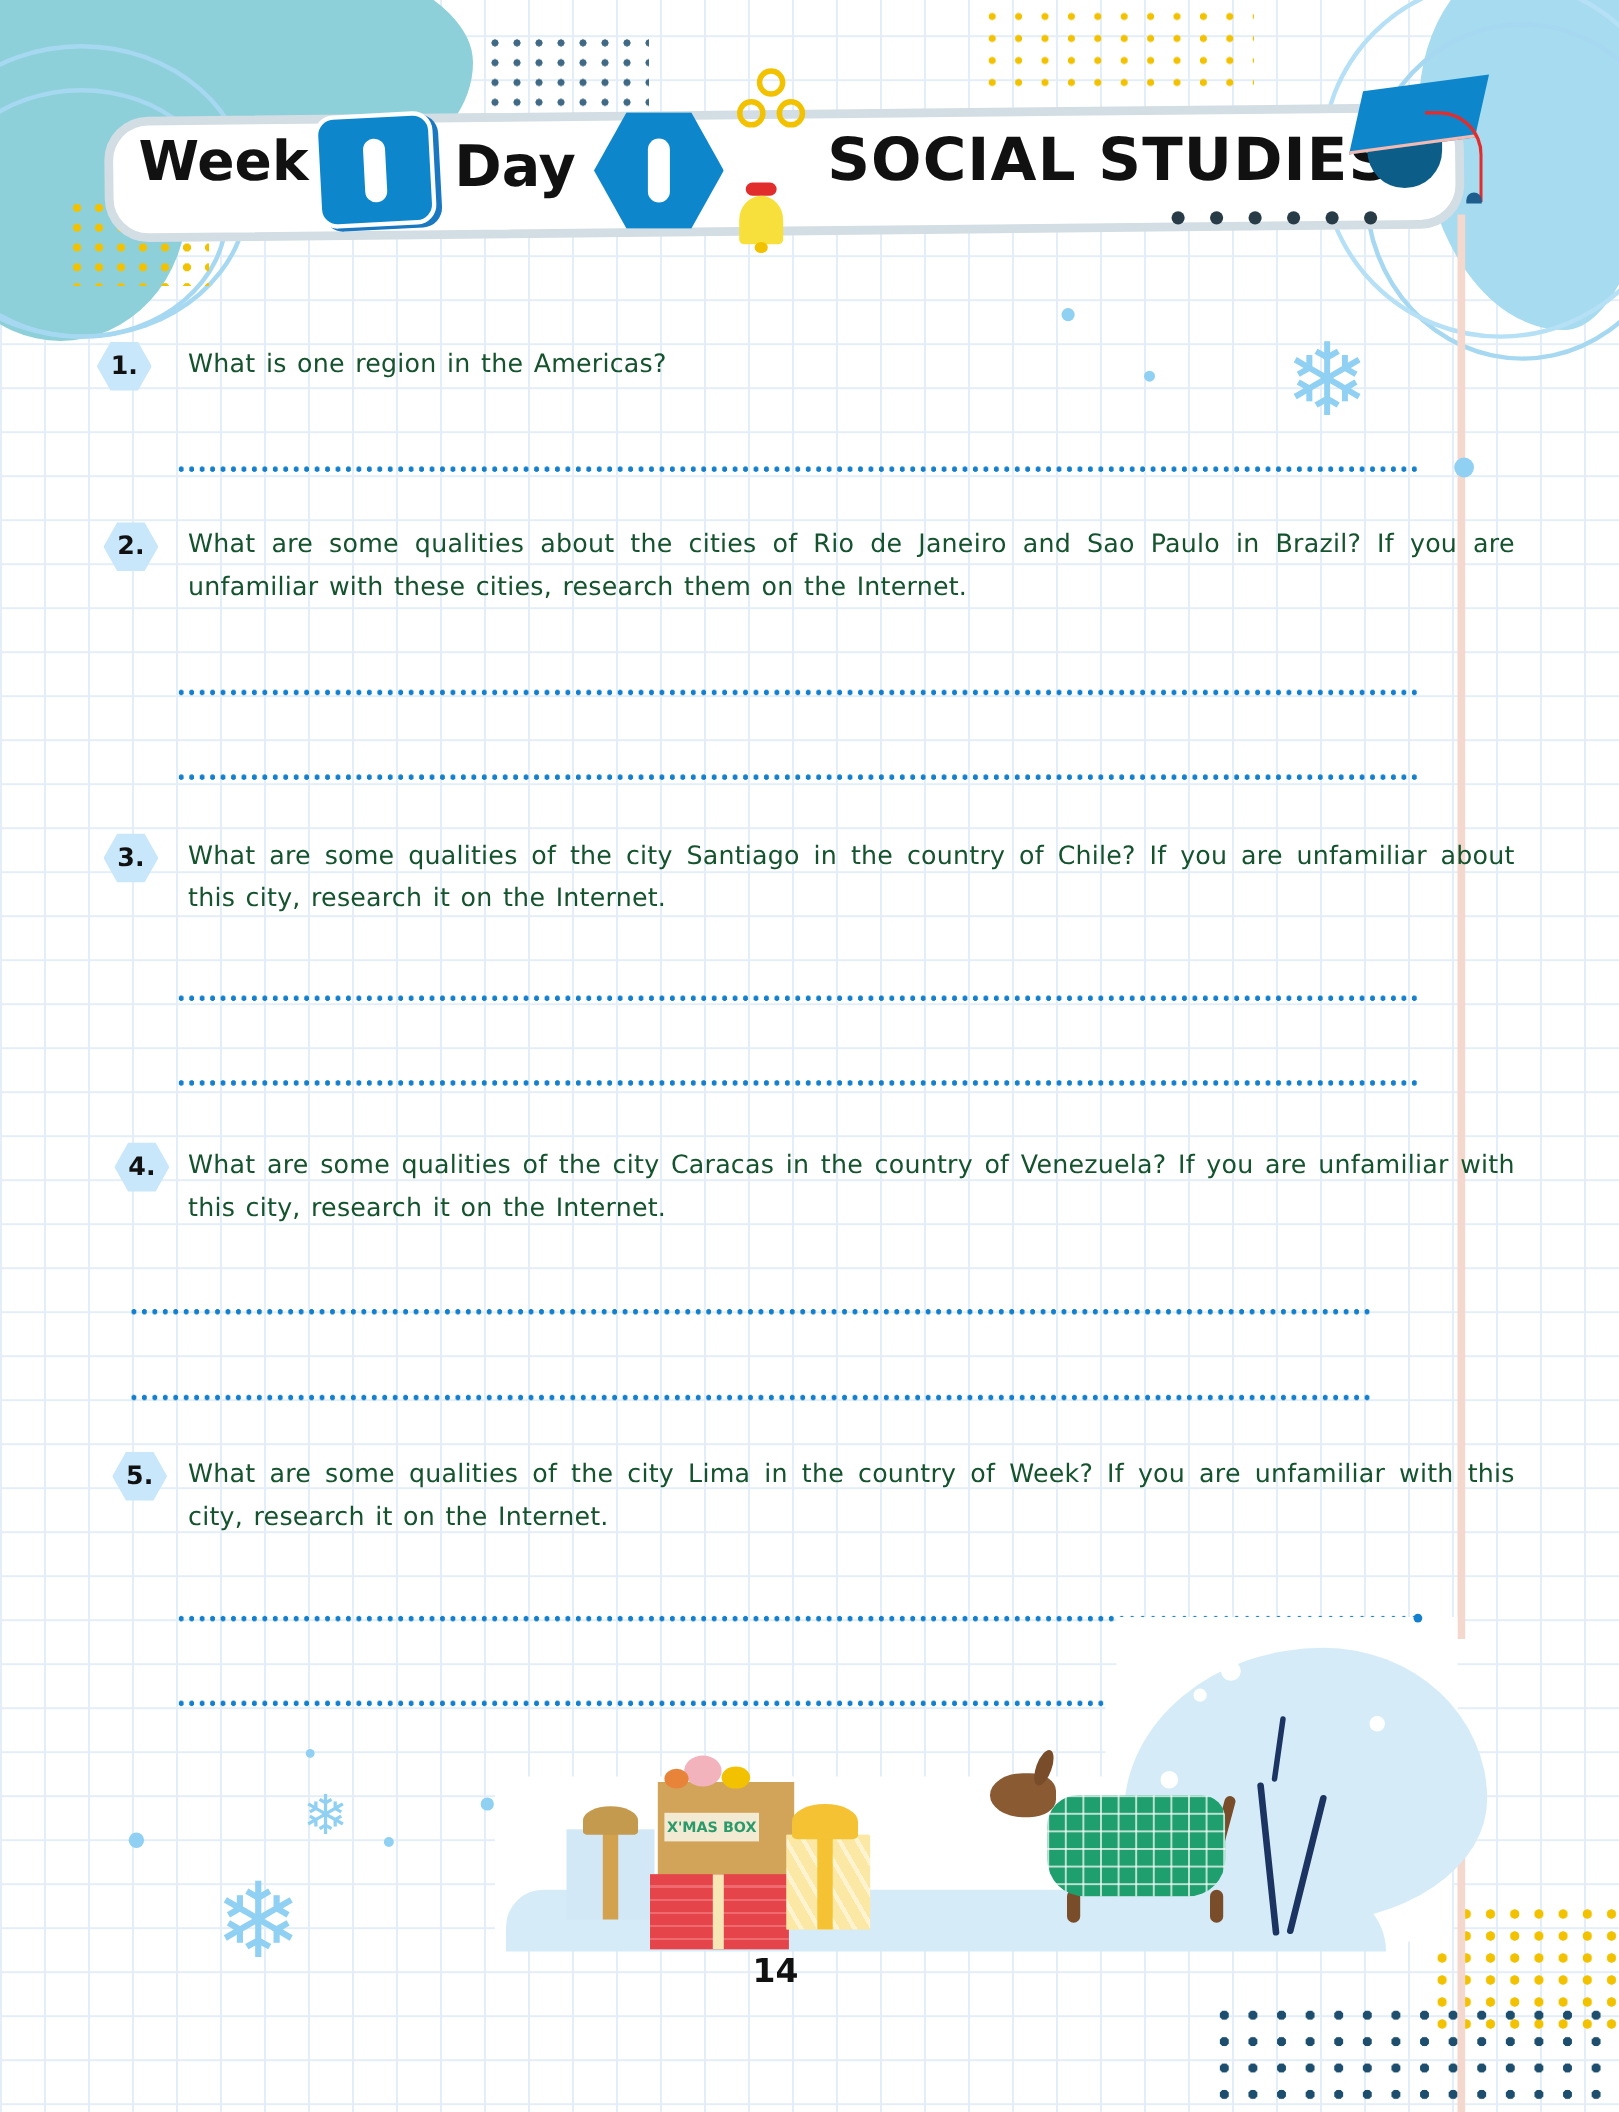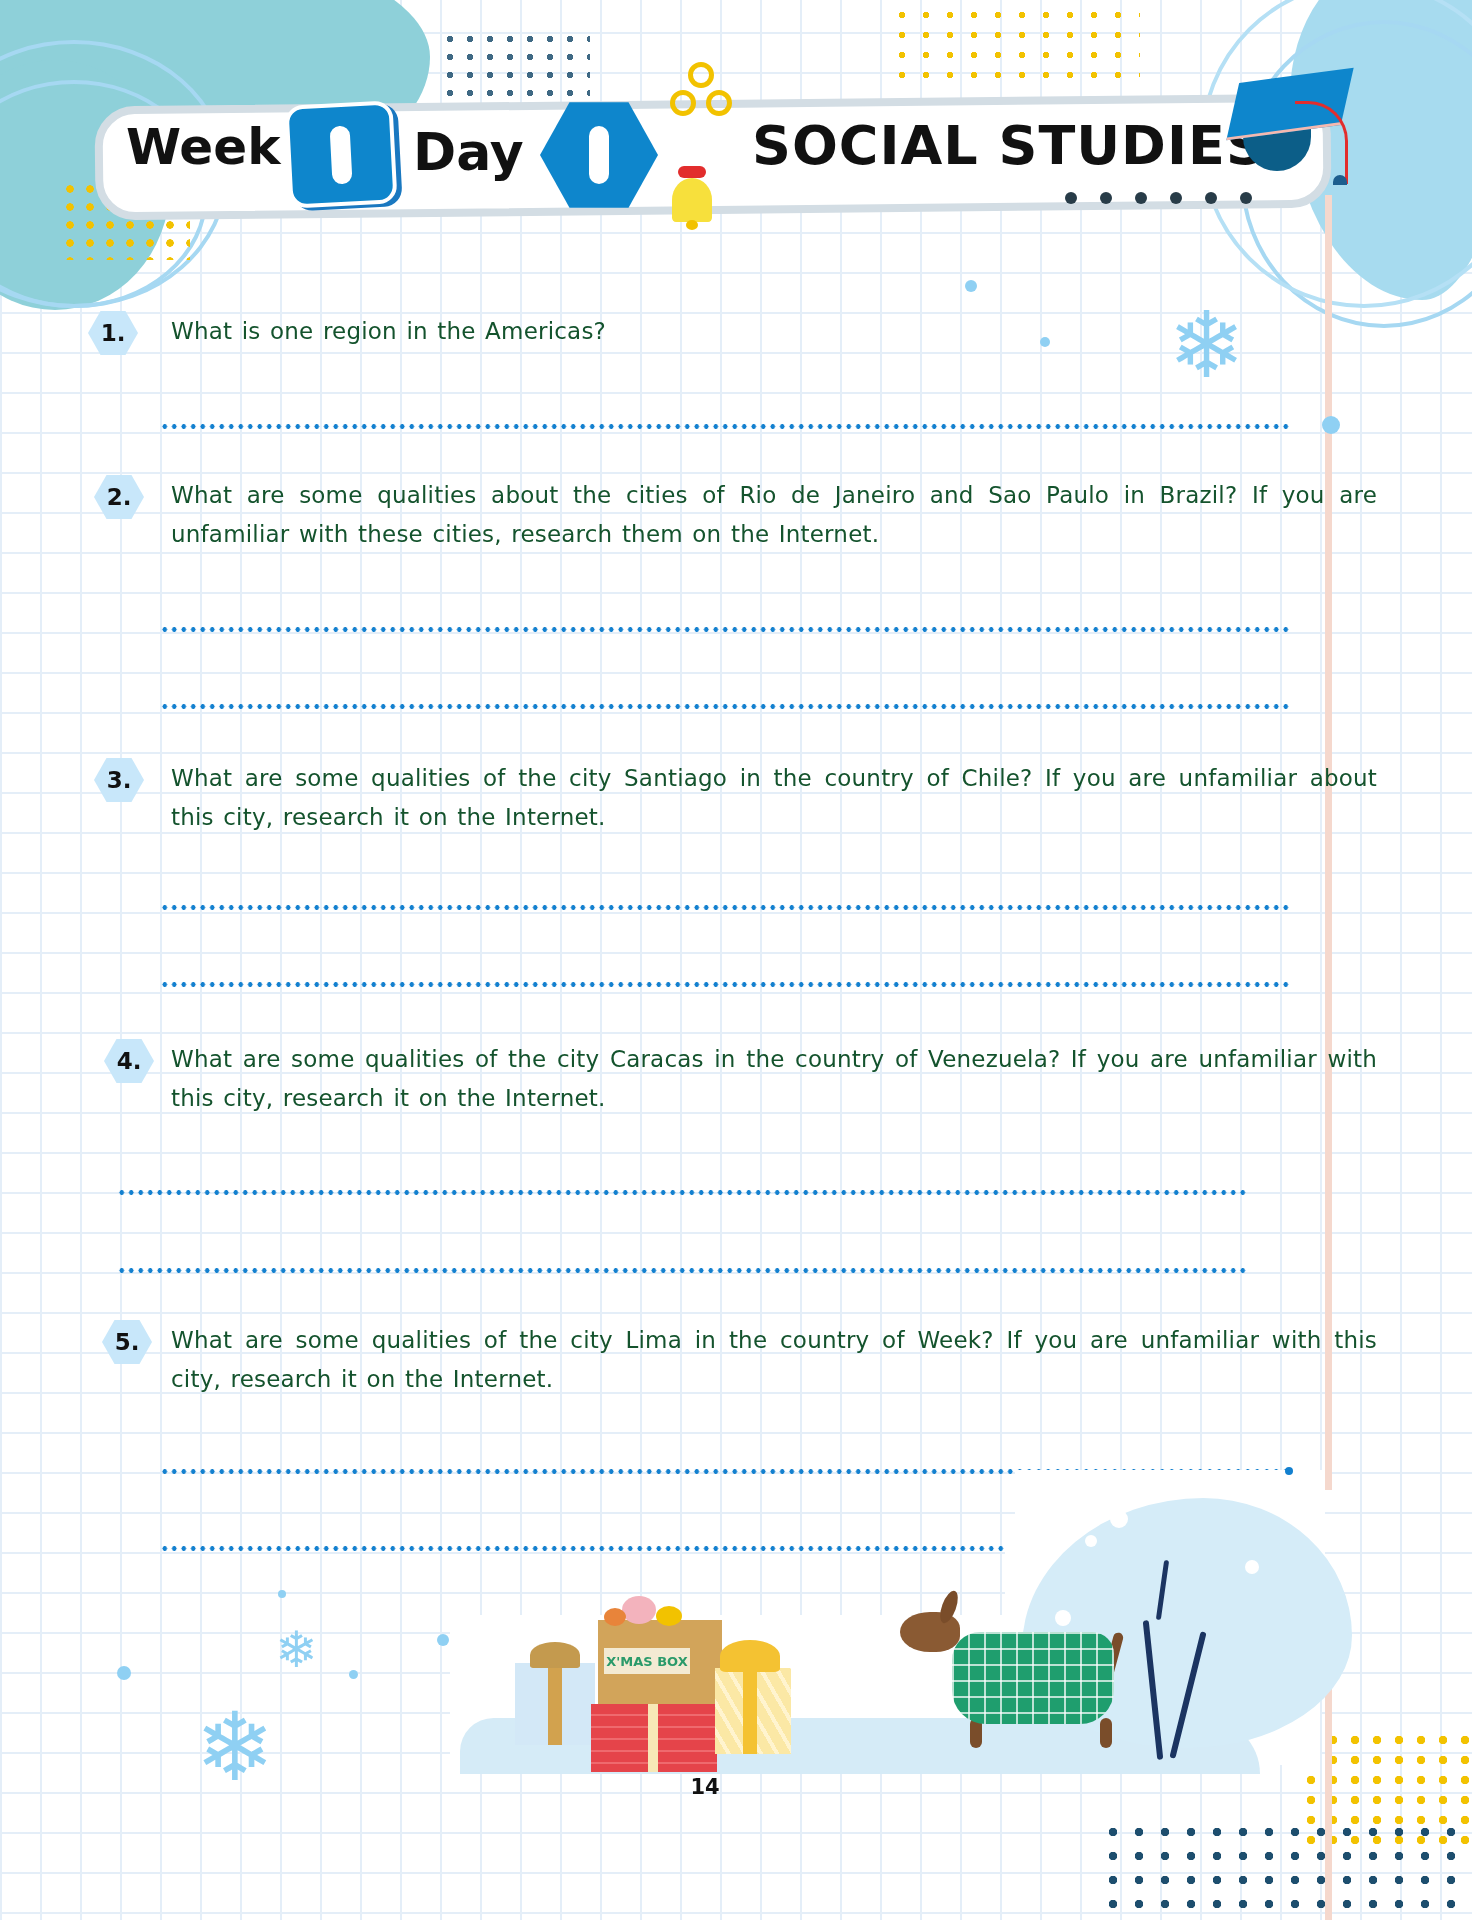--- a/index.html
+++ b/index.html
@@ -31,21 +31,21 @@
   .hdr-dots span{width:12px;height:12px;border-radius:50%;background:#283c48;display:block;}
   
   .q{position:absolute;left:90px;width:1200px;}
   .qbadge{position:absolute;width:50px;height:46px;background:#c8e7fa;display:flex;align-items:center;justify-content:center;
      clip-path:polygon(25% 2%,75% 2%,100% 50%,75% 98%,25% 98%,0% 50%);
      font-family:"DejaVu Sans", sans-serif;font-weight:bold;font-size:23px;color:#111;}
   .qtext{position:absolute;left:81px;width:1206px;font-family:"DejaVu Sans", sans-serif;font-size:23px;line-height:39px;
      color:#14532d;text-align:justify;letter-spacing:0.2px;word-spacing:2px;}
   .dotline{position:absolute;height:5px;
      background-image:radial-gradient(circle, #1380cf 2.2px, transparent 2.6px);background-size:9.5px 5px;background-repeat:repeat-x;}
-  .pagenum{left:680px;top:1775px;width:50px;text-align:center;font-family:"DejaVu Sans", sans-serif;font-weight:bold;font-size:21px;color:#111;}
+  .pagenum{left:680px;top:1775px;width:50px;text-align:center;font-family:"DejaVu Sans", sans-serif;font-weight:bold;font-size:30px;color:#111;}
   .snowflake{color:#8fd0f3;line-height:1;font-family:"DejaVu Sans", sans-serif;}
   
   .illus-bg{left:450px;top:1615px;width:870px;height:150px;background:#fff;}
   .illus-bg2{left:1015px;top:1470px;width:310px;height:210px;background:#fff;}
   .snow-ground{left:460px;top:1718px;width:800px;height:56px;background:#d5ebf7;border-radius:120px 200px 0 0;}
   .bush{left:1022px;top:1498px;width:330px;height:250px;background:#d5ecf8;border-radius:55% 45% 50% 50%/60% 55% 45% 40%;}
   .box{position:absolute;}
 </style>
 </head>
 <body>

